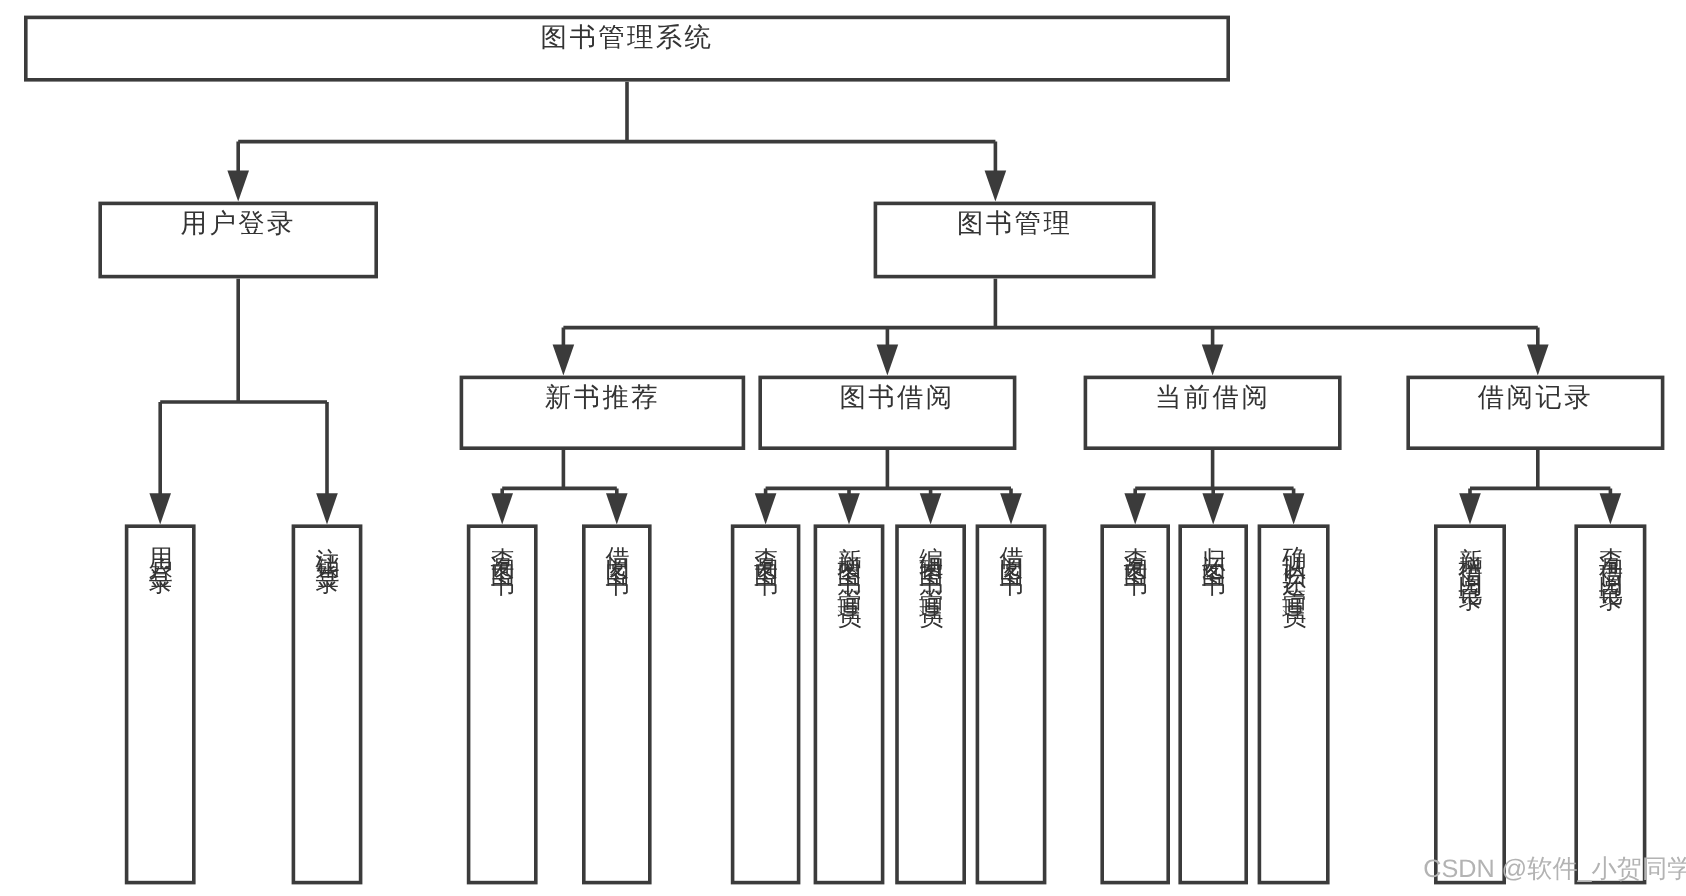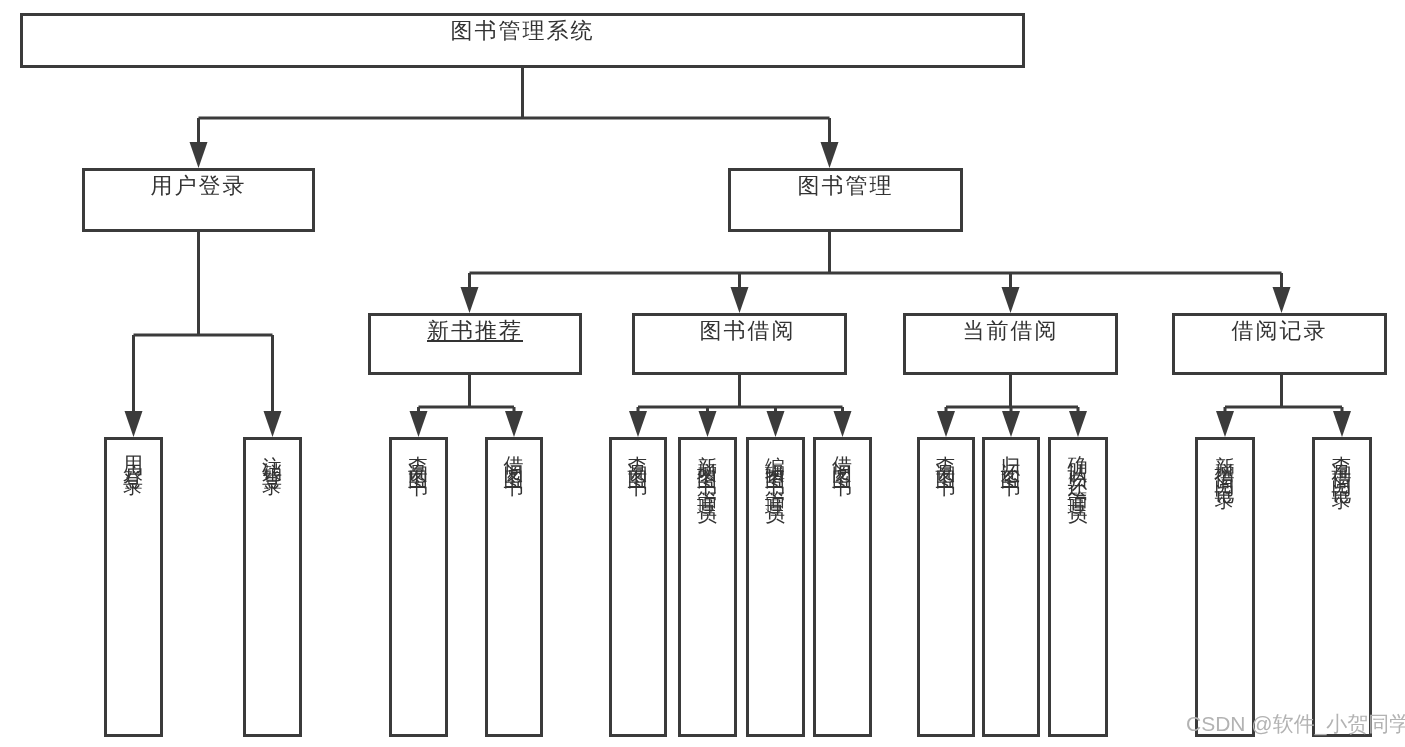--- a/index.html
+++ b/index.html
@@ -94,21 +94,21 @@
     <span>图书管理系统</span>
   </div>
 
   <div class="node h-node" style="left:82px;top:168px;width:233px;height:64px;">
     <span>用户登录</span>
   </div>
   <div class="node h-node" style="left:712px;top:168px;width:235px;height:64px;margin-left:16px;">
     <span>图书管理</span>
   </div>
 
-  <div class="node h-node" style="left:368px;top:313px;width:214px;height:62px;text-decoration:underline;">
+  <div class="node h-node" style="left:383px;top:313px;width:238px;height:62px;">
     <span>新书推荐</span>
   </div>
   <div class="node h-node" style="left:632px;top:313px;width:215px;height:62px;padding-left:16px;">
     <span>图书借阅</span>
   </div>
   <div class="node h-node" style="left:1172px;top:313px;width:215px;height:62px;">
     <span>借阅记录</span>
   </div>
   <div class="node h-node" style="left:903px;top:313px;width:215px;height:62px;">
     <span>当前借阅</span>

